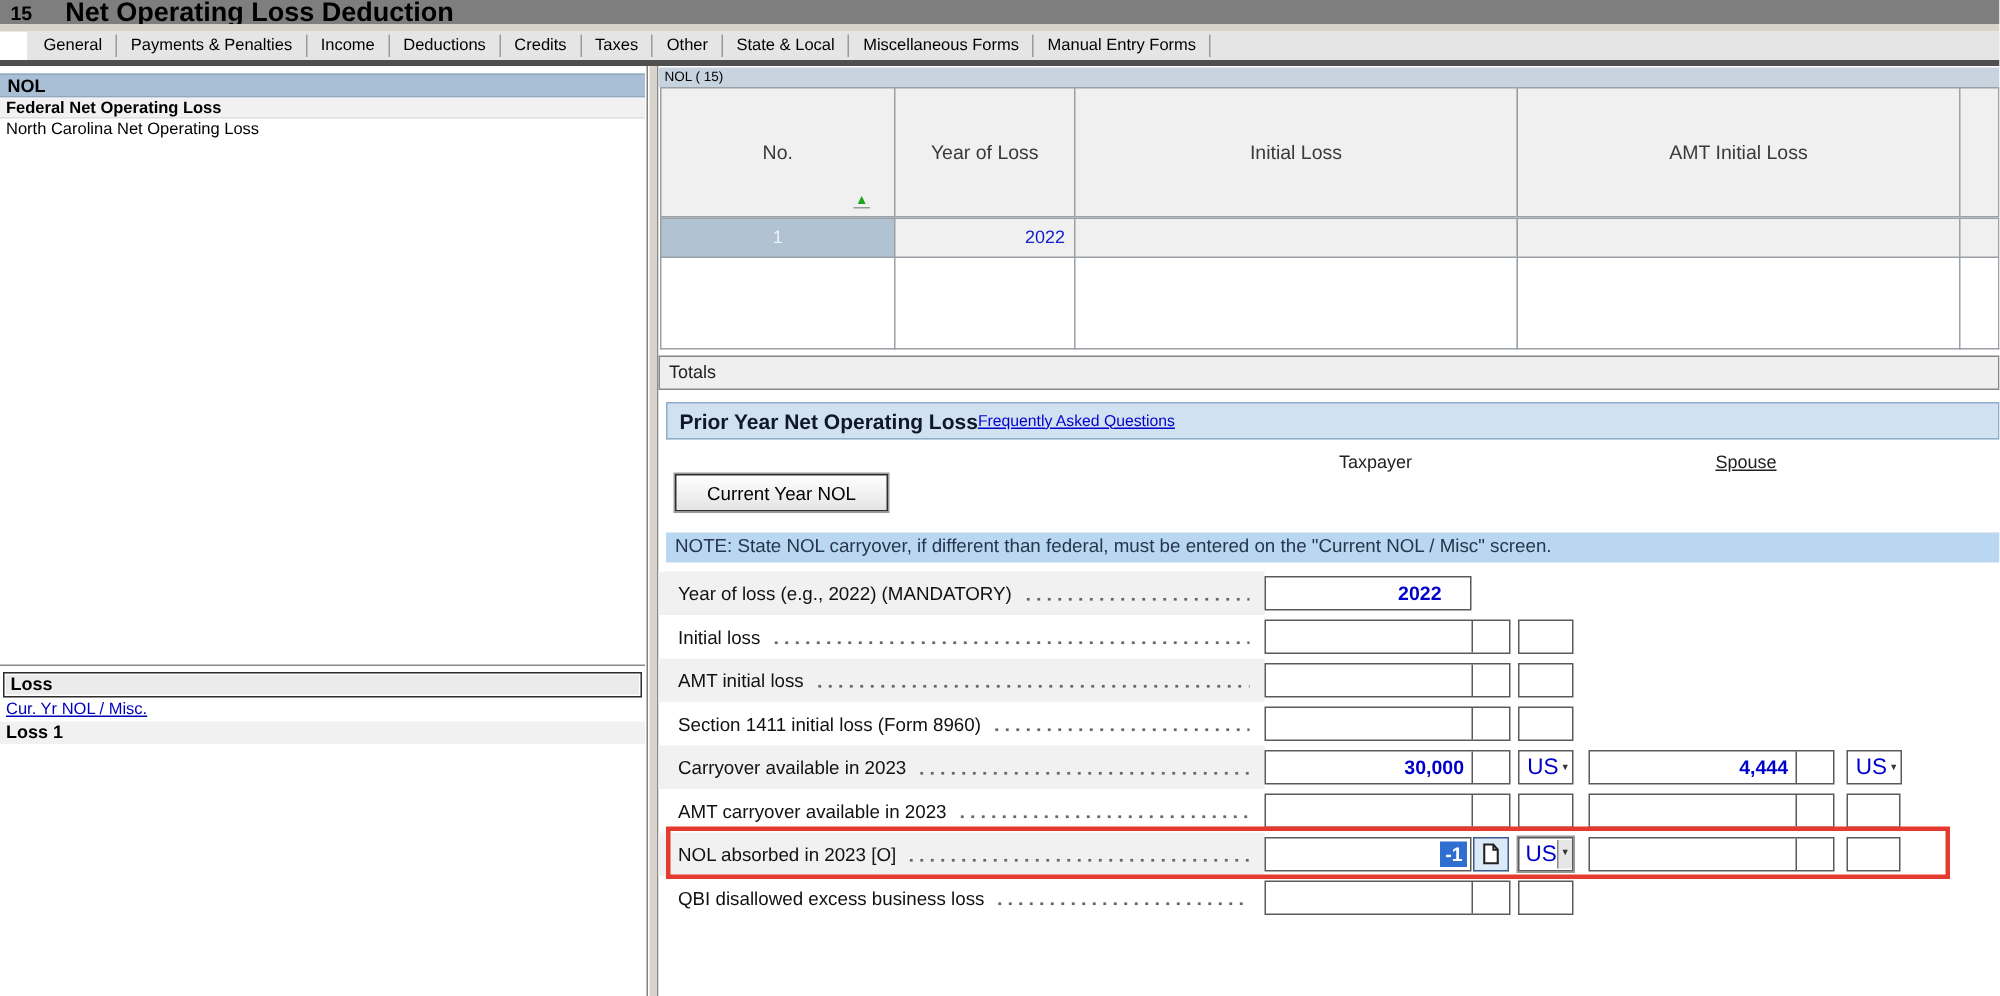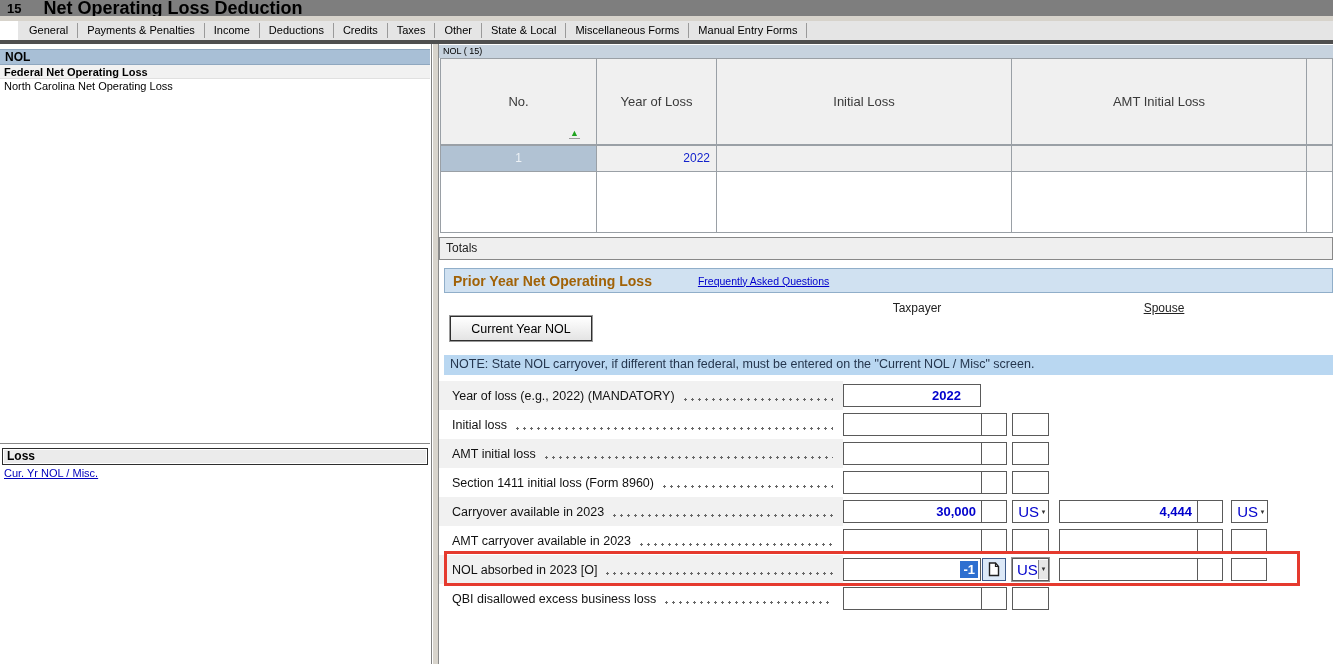--- a/index.html
+++ b/index.html
@@ -79,22 +79,22 @@
   .gc.c1 { color:#1322cc; text-align:right; padding-right:6px; }
   .sortwrap { position:absolute; right:16px; bottom:5px; border-bottom:1px solid #999; padding:0 1px; }
   .sorticon { color:#1fa41f; font-size:9px; line-height:9px; display:block; }
 
   .totals { position:absolute; left:0; top:193px; width:894px; height:23px;
             background:#efefef; border:1px solid #888; font-size:12px; color:#222;
             padding-left:6px; line-height:21px; }
 
   .sechdr { position:absolute; left:5px; top:224px; width:889px; height:25px;
             background:#d0e1f1; border:1px solid #90aec9; display:flex; align-items:center; }
-  .sechdr .st { font-weight:bold; font-size:14px; color:#a16207; margin-left:8px; }
-  .sechdr .faq { font-size:10.5px; color:#0000cc; text-decoration:underline; margin-left:30px;padding-left:16px; }
+  .sechdr .st { font-weight:bold; font-size:14px; color:#0f172a; margin-left:8px; }
+  .sechdr .faq { font-size:10.5px; color:#0000cc; text-decoration:underline; margin-left:0; }
 
   .collbl { position:absolute; top:257px; width:90px; text-align:center; font-size:12px; color:#222; }
   .collbl.tp { left:433px; }
   .collbl.sp { left:680px;text-decoration:underline; }
 
   .cybtn { position:absolute; left:11px; top:272px; width:142px; height:25px;
            background:linear-gradient(#ffffff,#e4e4e4); border:1px solid #2f2f2f;
            box-shadow:0 0 0 1px #9a9a9a; display:flex; align-items:center;
            justify-content:center; font-size:12.5px; color:#000; }
 
@@ -164,20 +164,21 @@
   </div>
   <div class="darkbar"></div>
 
   <div class="leftpanel">
     <div class="nolhdr">NOL</div>
     <div class="litem sel">Federal Net Operating Loss</div>
     <div class="litem plain">North Carolina Net Operating Loss</div>
     <div class="paneline"></div>
     <div class="losshdr">Loss</div>
     <a class="losslink">Cur. Yr NOL / Misc.</a>
+    <div class="lossitem">Loss 1</div>
   </div>
   <div class="splitter"></div>
 
   <div class="rightpanel">
     <div class="gridcap">NOL  ( 15)</div>
 
     <div class="gh c0">
       <span>No.</span>
       <span class="sortwrap">
           <span class="sorticon">▲</span>

